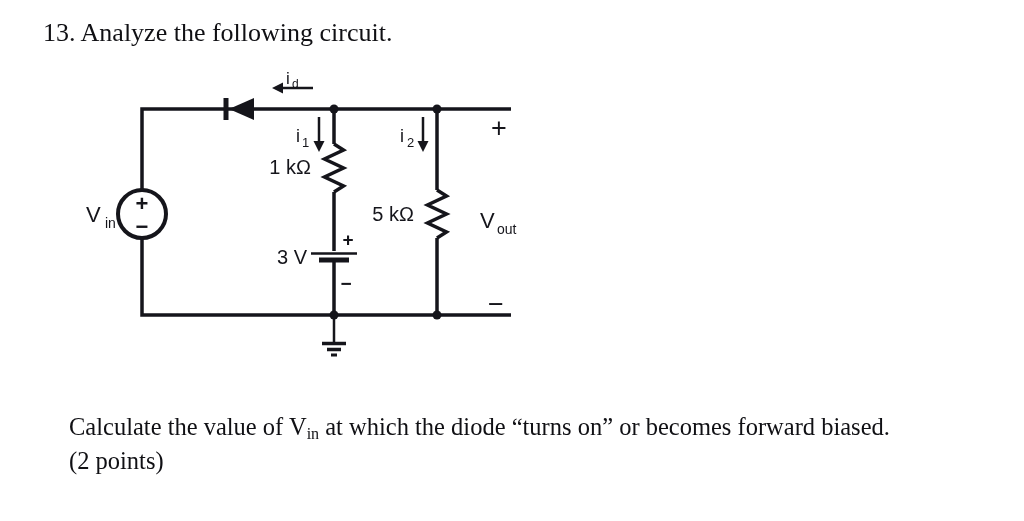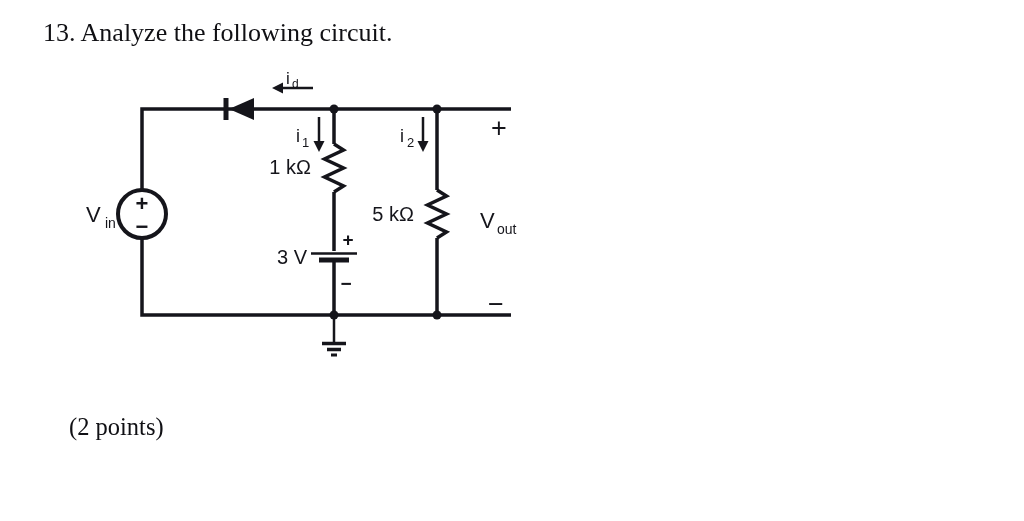--- a/index.html
+++ b/index.html
@@ -138,16 +138,19 @@
 
     <g>
       <text x="499" y="128" text-anchor="middle" dominant-baseline="central" class="sign-out">+</text>
       <text x="496" y="304" text-anchor="middle" dominant-baseline="central" class="sign-out">−</text>
       <text x="480" y="228" class="lbl-main">V</text>
       <text x="497" y="234" class="lbl-sub">out</text>
     </g>
   </svg>
 
   <div class="question">
+    <div>
+      <span>Calculate the value of V</span><sub class="q-sub">in</sub><span> at which the diode “turns on” or becomes forward biased.</span>
+    </div>
     <div>(2 points)</div>
   </div>
 
 </div>
 
 </body></html>

